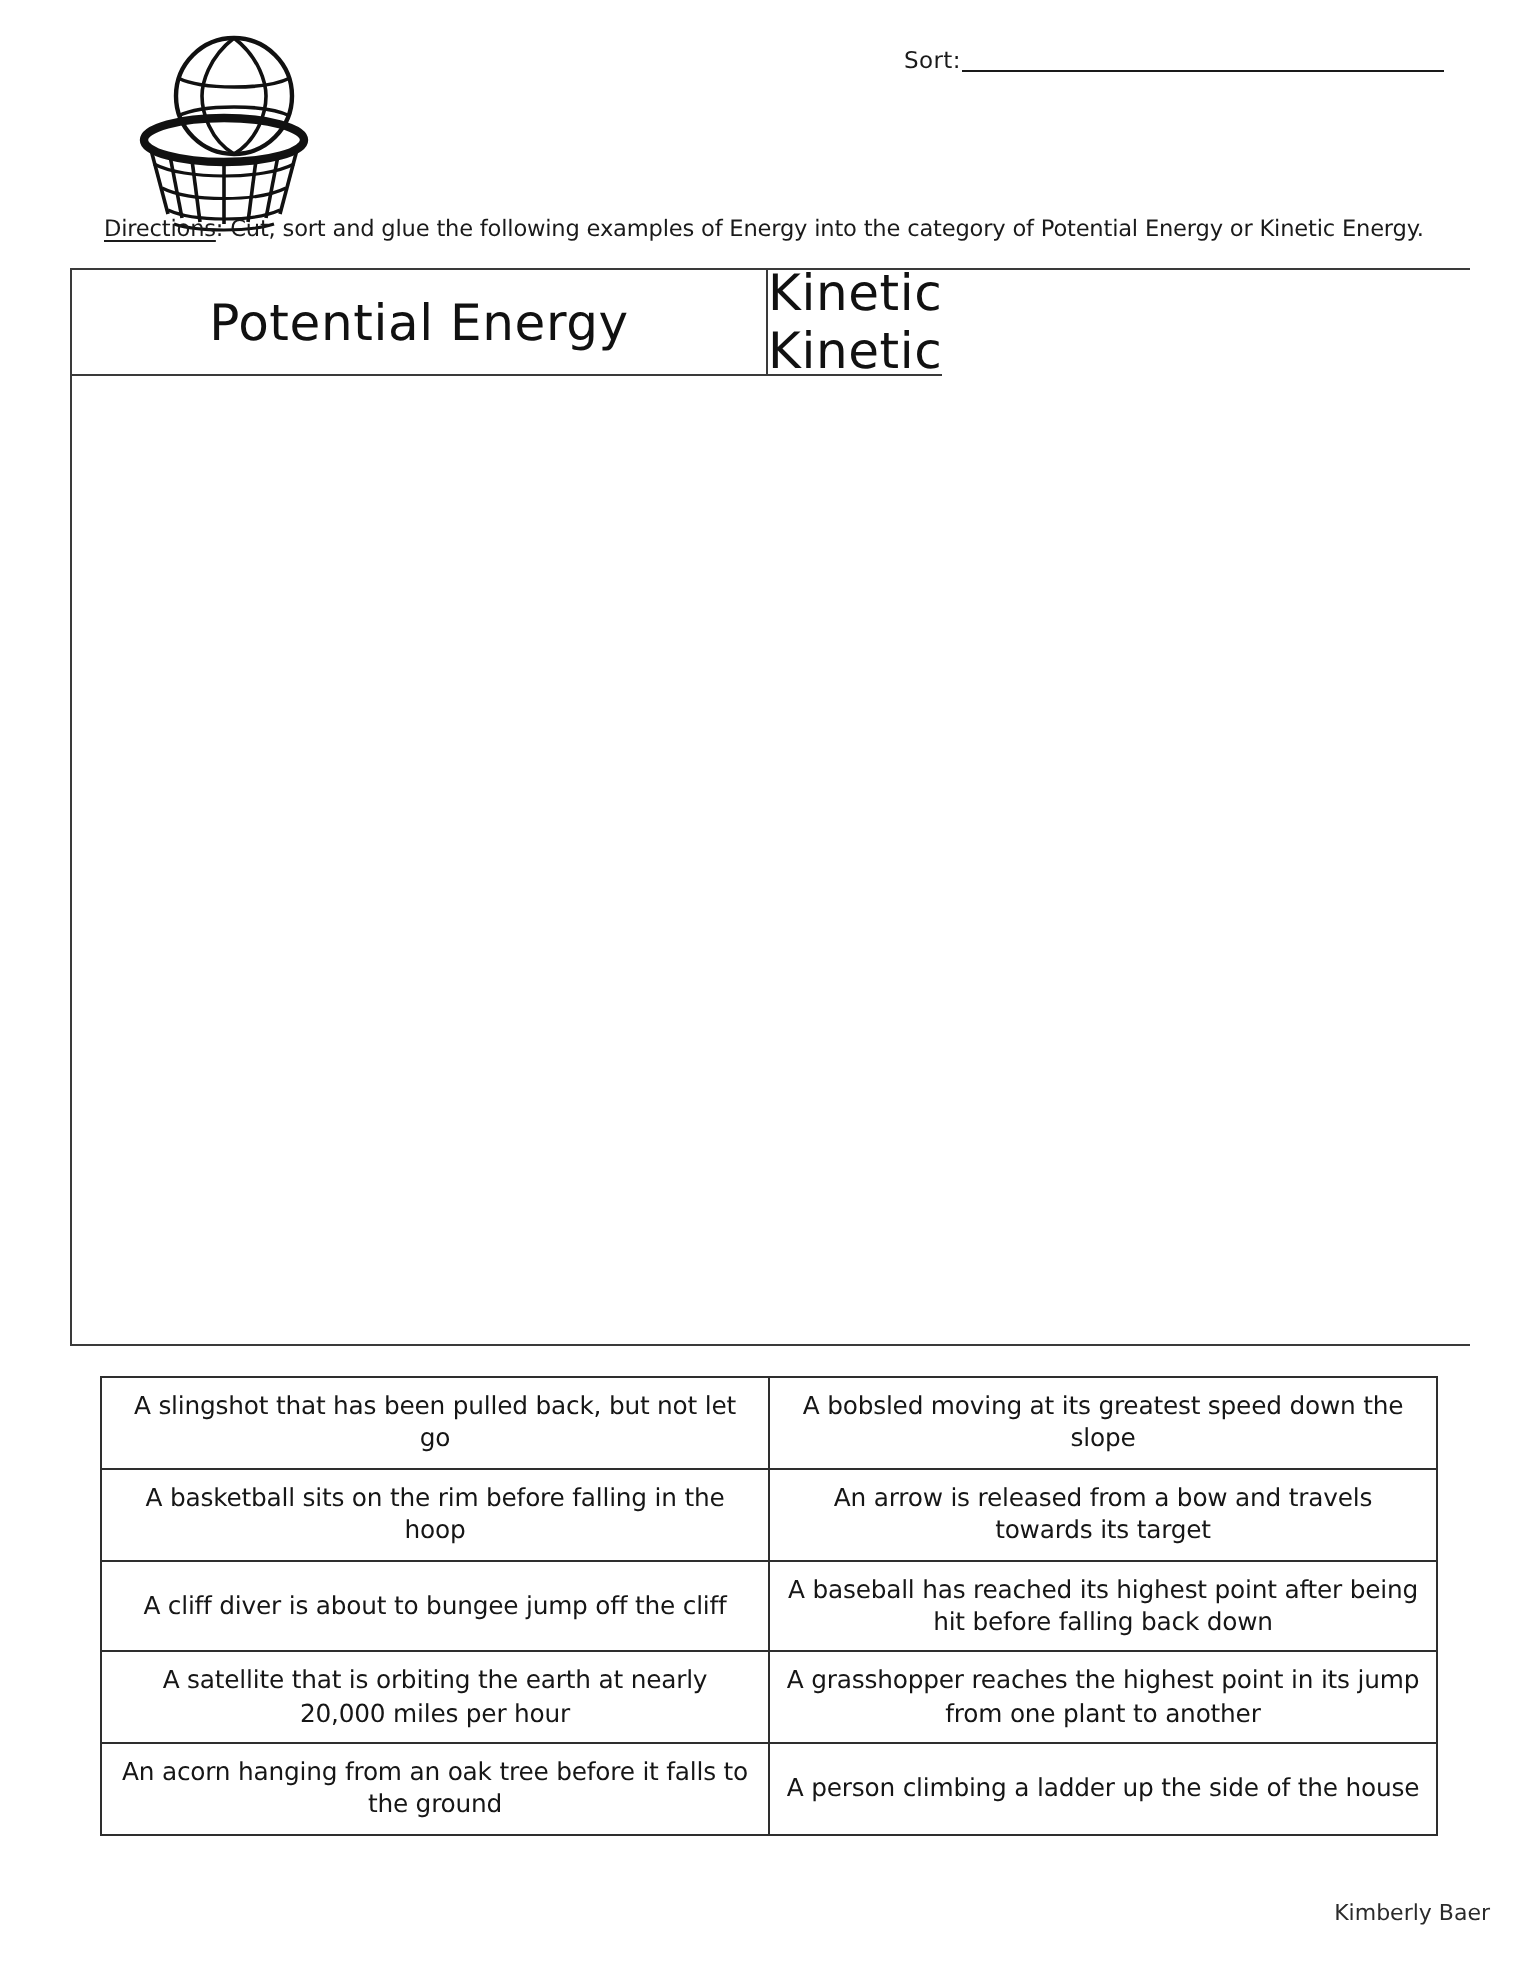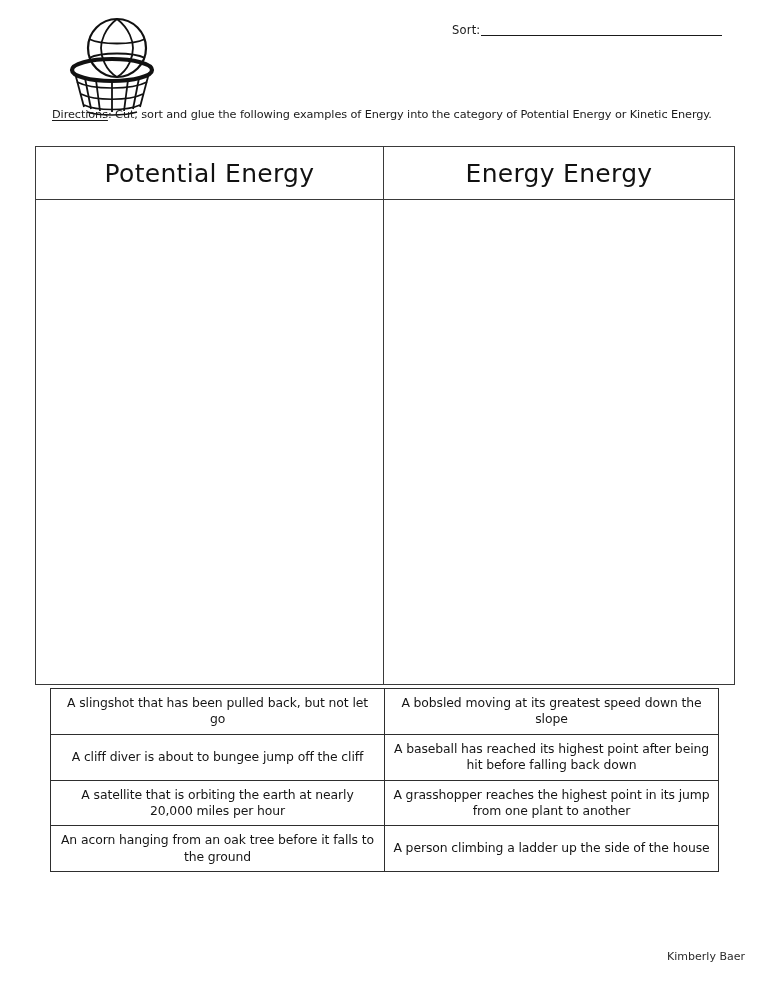--- a/index.html
+++ b/index.html
@@ -85,27 +85,27 @@
   }
   .directions .dir-word {
     text-decoration: underline;
     text-underline-offset: 2px;
   }
 
   
   .sort-box {
     position: absolute;
     left: 35px;
-    top: 146px;
+    top: 134px;
     width: 700px;
     height: 539px;
     border: 1.6px solid #3a3a3a;
     box-sizing: border-box;
     display: flex;
-    flex-direction: column;
+    flex-direction: row;
     background: #ffffff;
   }
   .sort-head {
     height: 52px;
     flex: 0 0 52px;
     display: flex;
     border-bottom: 1.6px solid #3a3a3a;
   }
   .sort-head-cell {
     flex: 1 1 0;
@@ -203,35 +203,39 @@
   </div>
 
 
   <div class="directions">
     <span class="dir-word">Directions</span><span>: Cut, sort and glue the following examples of Energy into the category of Potential Energy or Kinetic Energy.</span>
   </div>
 
   <div class="sort-box">
     <div class="sort-head">
       <div class="sort-head-cell left">Potential Energy</div>
-      <div class="sort-head-cell right">Energy Energy</div>
+      <div class="sort-head-cell right">Kinetic Kinetic</div>
     </div>
     <div class="sort-body">
       <div class="sort-drop left"></div>
       <div class="sort-drop right"></div>
     </div>
   </div>
 
   <table class="cards">
     <tbody>
       <tr>
         <td class="col-left">A slingshot that has been pulled back, but not let go</td>
         <td class="col-right">A bobsled moving at its greatest speed down the slope</td>
       </tr>
       <tr>
+        <td class="col-left">A basketball sits on the rim before falling in the hoop</td>
+        <td class="col-right">An arrow is released from a bow and travels towards its target</td>
+      </tr>
+      <tr>
         <td class="col-left">A cliff diver is about to bungee jump off the cliff</td>
         <td class="col-right">A baseball has reached its highest point after being hit before falling back down</td>
       </tr>
       <tr>
         <td class="col-left">A satellite that is orbiting the earth at nearly 20,000 miles per hour</td>
         <td class="col-right">A grasshopper reaches the highest point in its jump from one plant to another</td>
       </tr>
       <tr>
         <td class="col-left">An acorn hanging from an oak tree before it falls to the ground</td>
         <td class="col-right">A person climbing a ladder up the side of the house</td>

